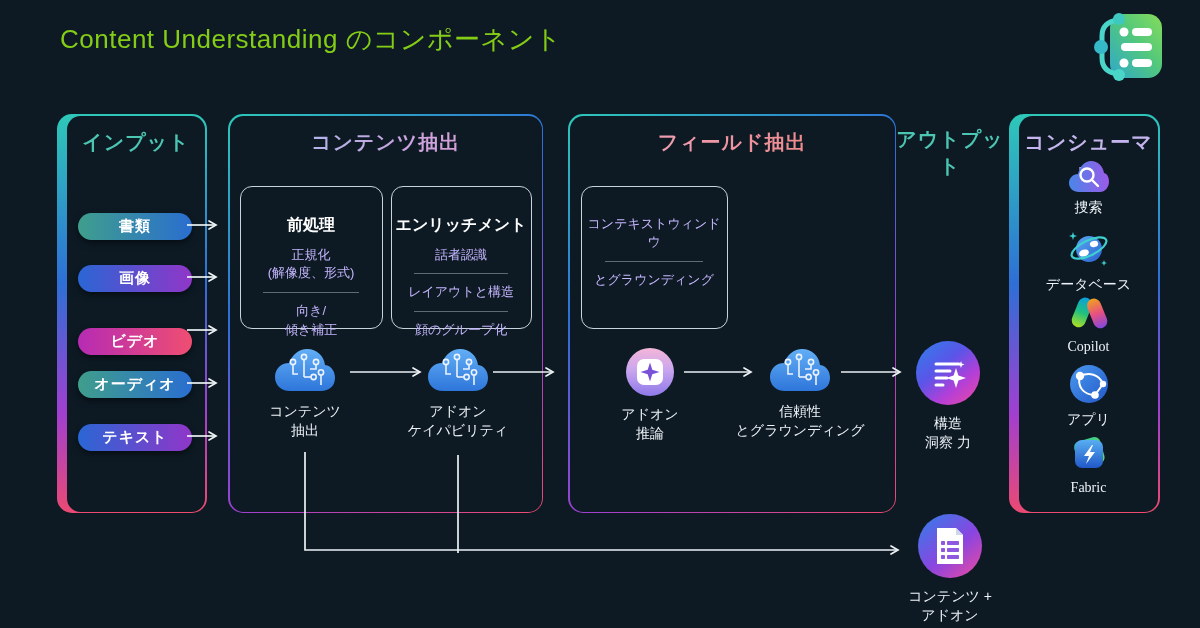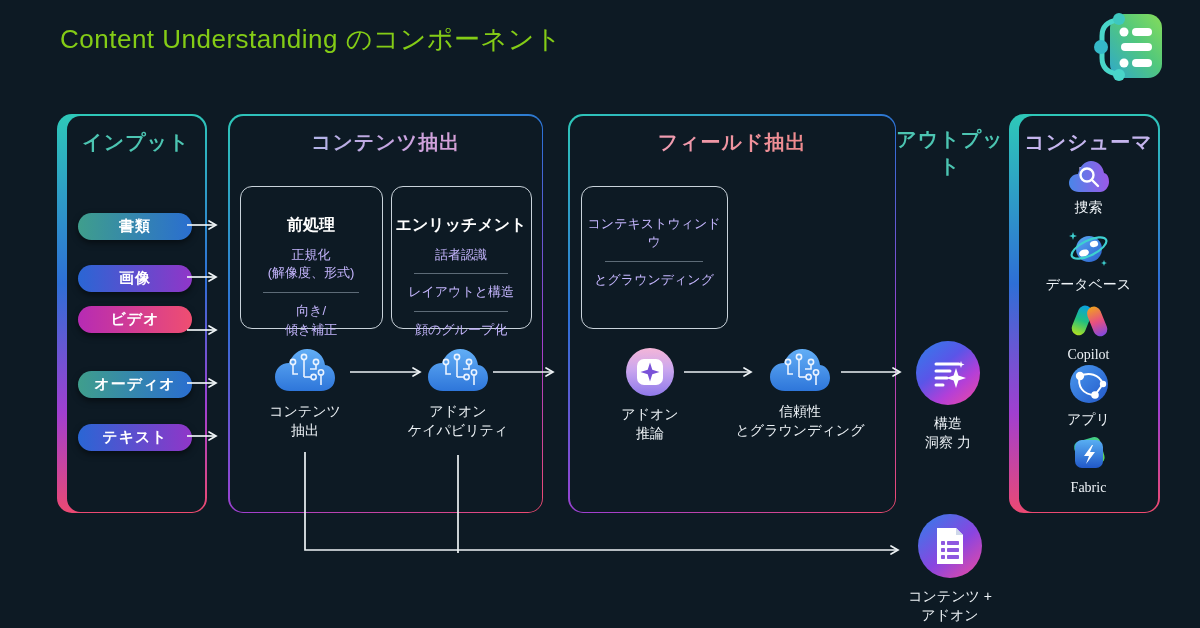--- a/index.html
+++ b/index.html
@@ -66,21 +66,21 @@
     <rect x="35" y="37" width="31" height="8" rx="4" fill="#fff"></rect>
     <circle cx="38" cy="57" r="4.5" fill="#fff"></circle>
       <rect x="46" y="53" width="20" height="8" rx="4" fill="#fff"></rect>
   </svg>
 
   <div class="gframe v-grad" style="left:57px;top:114px;width:138px;height:396px;">
     <div class="inner">
       <div class="boxtitle teal">インプット</div>
       <div class="pill p-tb" style="top:97px;">書類</div>
       <div class="pill p-bp" style="top:149px;">画像</div>
-      <div class="pill p-mv" style="top:190px;">ビデオ</div>
+      <div class="pill p-mv" style="top:212px;">ビデオ</div>
       <div class="pill p-tb" style="top:255px;">オーディオ</div>
       <div class="pill p-bp" style="top:308px;">テキスト</div>
     </div>
   </div>
 
   <div class="gframe d-grad" style="left:228px;top:114px;width:312px;height:396px;">
     <div class="inner">
       <div class="boxtitle gt1">コンテンツ抽出</div>
       <div class="subbox" style="left:10px;top:70px;width:143px;height:143px;">
         <div class="st">前処理</div>
@@ -268,21 +268,21 @@
           <circle cx="23" cy="22" r="13" fill="url(#dbG)"></circle>
           <ellipse cx="18" cy="26" rx="5" ry="3.4" fill="#fff" transform="rotate(-18 18 26)"></ellipse>
           <ellipse cx="28" cy="17" rx="4.2" ry="3" fill="#fff" transform="rotate(-12 28 17)"></ellipse>
           <ellipse cx="23" cy="21" rx="19" ry="7.5" fill="none" stroke="#3ed0d0" stroke-width="2.2" transform="rotate(-26 23 21)"></ellipse>
           <path d="M7,5 L8,8 L11,9 L8,10 L7,13 L6,10 L3,9 L6,8 Z" fill="#3ed0d0"></path>
           <path d="M38,33 L38.8,35.2 L41,36 L38.8,36.8 L38,39 L37.2,36.8 L35,36 L37.2,35.2 Z" fill="#3ed0d0"></path>
         </svg>
         <div class="lbl">データベース</div>
       </div>
 
-      <div class="citem" style="top:184px;">
+      <div class="citem" style="top:176px;">
         <svg width="44" height="42" viewBox="0 0 44 42">
           <rect x="8" y="5" width="14" height="31" rx="7" fill="url(#copA)" transform="rotate(22 15 20)"></rect>
           <rect x="23" y="6" width="14" height="31" rx="7" fill="url(#copB)" transform="rotate(-22 30 21)"></rect>
         </svg>
         <div class="lbl">Copilot</div>
       </div>
 
       <div class="citem" style="top:246px;">
         <svg width="44" height="44" viewBox="0 0 44 44">
           <circle cx="22" cy="22" r="19" fill="url(#appG)"></circle>

